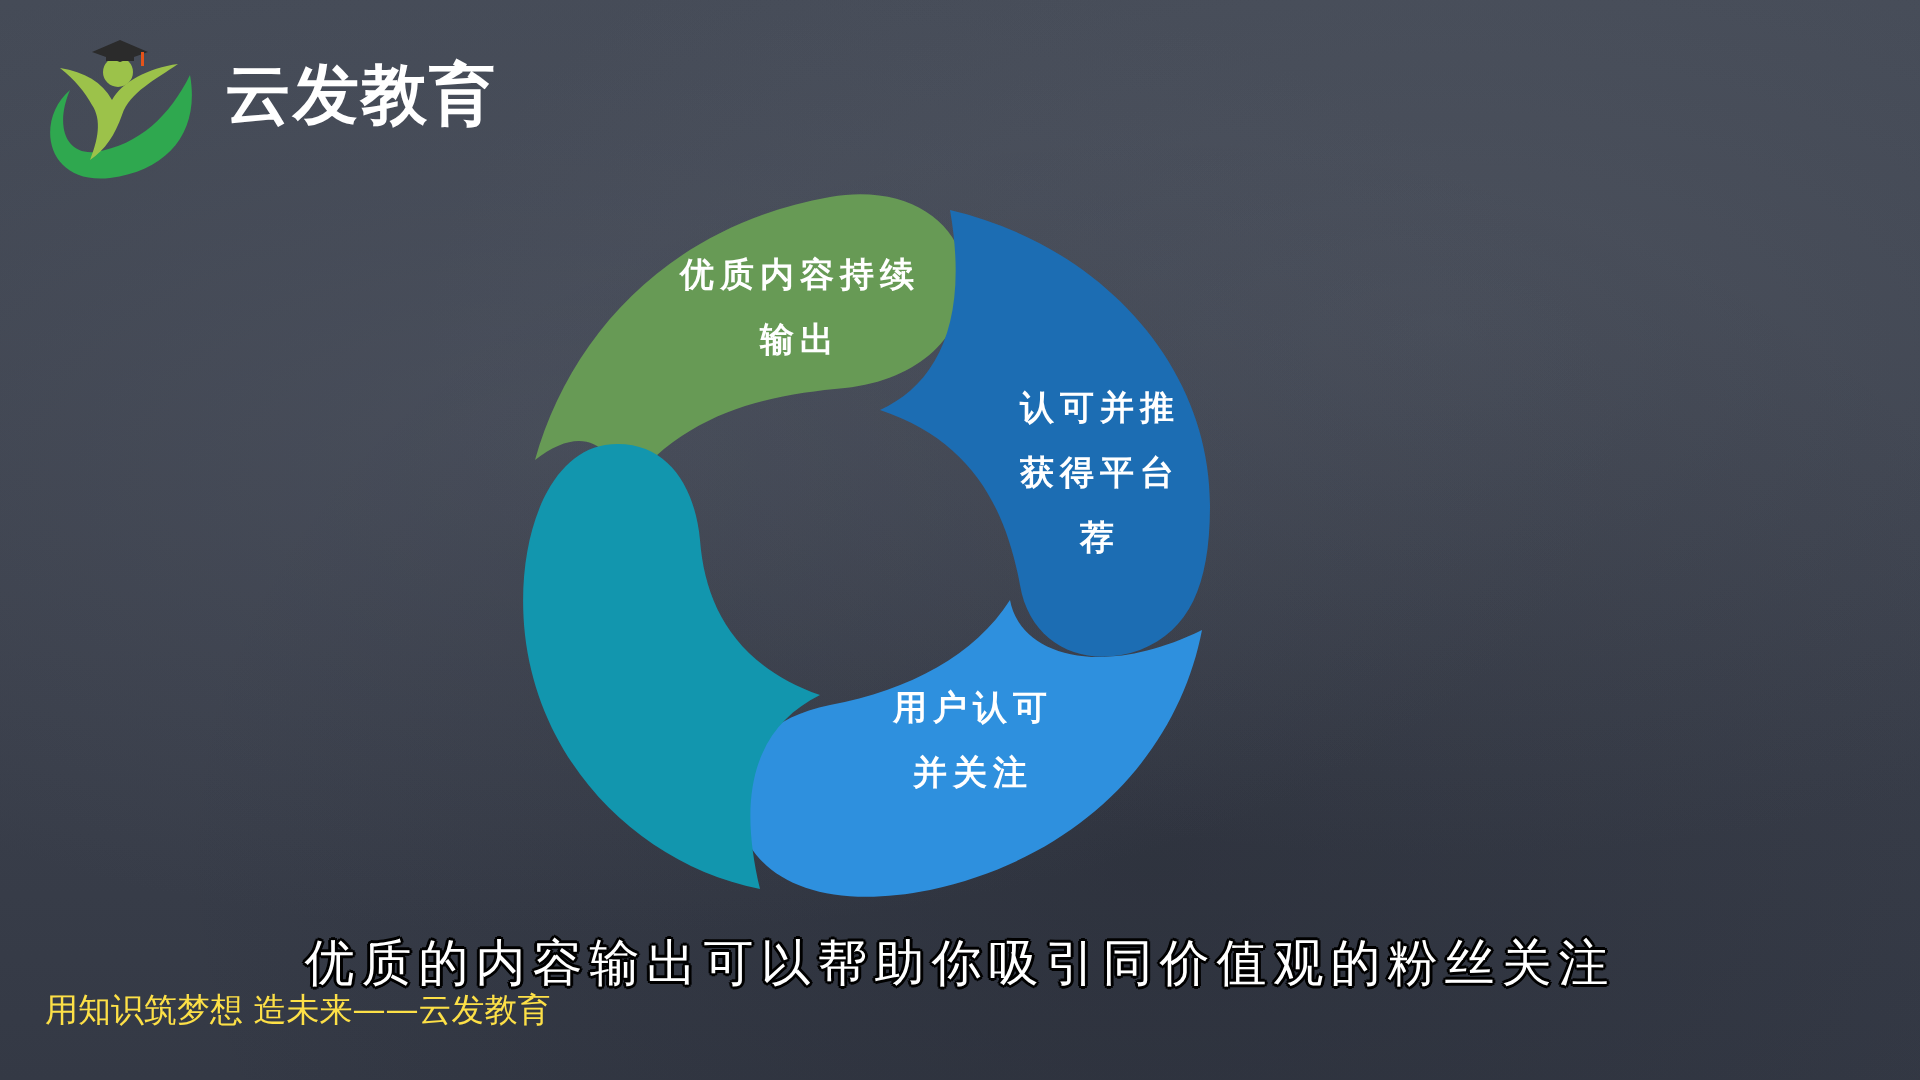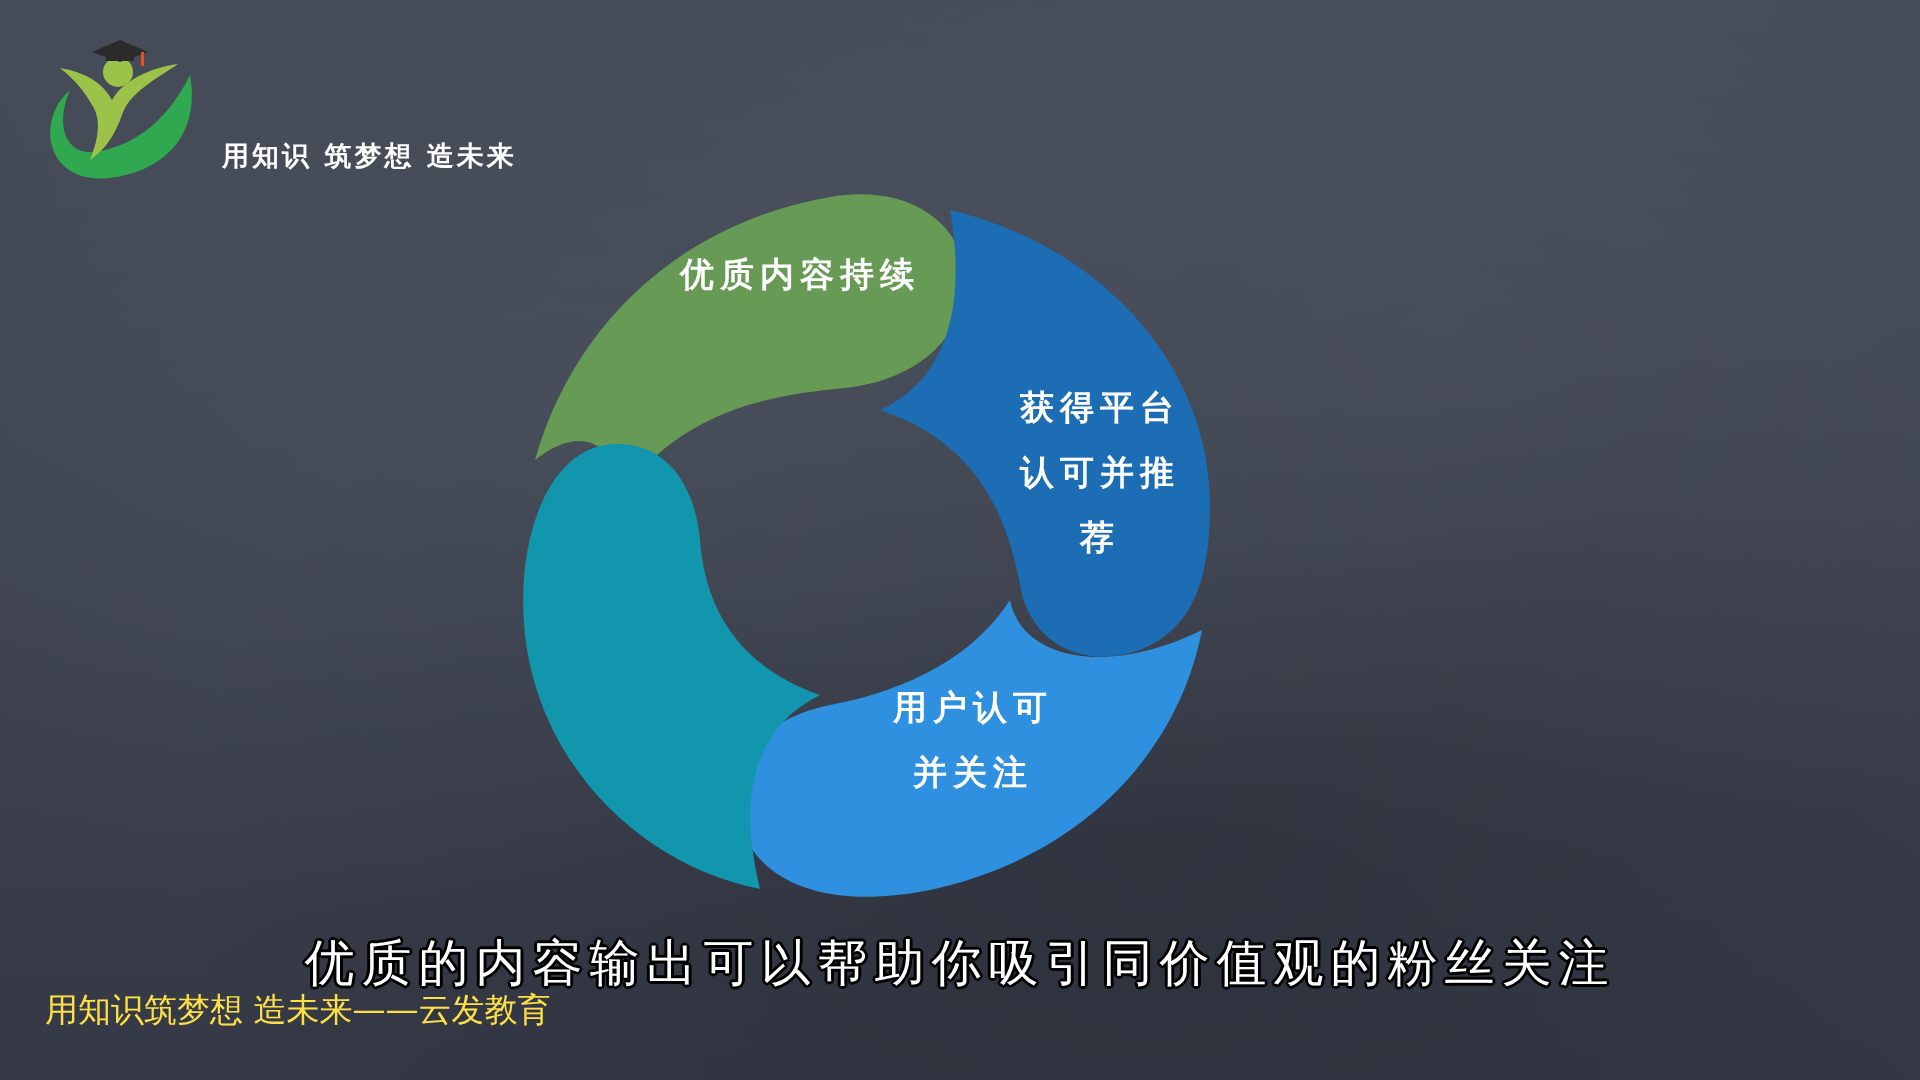--- a/index.html
+++ b/index.html
@@ -52,41 +52,42 @@
     <path d="M40 70 C 5 100, 15 165, 80 158 C 140 150, 170 110, 160 55 C 140 95, 110 125, 65 132 C 35 135, 25 105, 40 70 Z" fill="#2fa84f"></path>
 
     <path d="M30 48 C 55 52, 72 62, 82 80 C 92 62, 118 48, 148 44 C 125 60, 100 72, 92 95 C 85 115, 75 130, 60 140 C 68 120, 72 100, 62 85 C 55 72, 45 60, 30 48 Z" fill="#9cc24a"></path>
 
     <circle cx="88" cy="52" r="15" fill="#9cc24a"></circle>
 
     <polygon points="62,32 90,20 118,32 90,42" fill="#2b2b2b"></polygon>
     <rect x="76" y="33" width="28" height="8" fill="#2b2b2b"></rect>
     <rect x="111" y="32" width="3" height="14" fill="#e5531a"></rect>
   </svg>
-  <div class="logo-slogan">用知识 筑梦想 造未来</div>
+  <div class="logo-title">云发教育</div>
 </div>
 
 <div class="diagram">
   <svg width="730" height="720" viewBox="0 0 730 720" style="position:absolute;left:0;top:0">
 
     <path d="M35 275 C 70 150, 170 40, 330 12 C 410 -2, 465 40, 465 95 C 465 150, 420 195, 345 203 C 270 210, 185 225, 125 305 C 110 255, 80 240, 35 275 Z" fill="#679a55"></path>
 
     <path d="M450 25 C 600 60, 710 180, 710 320 C 710 400, 690 445, 640 465 C 585 485, 530 460, 520 400 C 505 320, 470 255, 380 225 C 435 200, 470 140, 450 25 Z" fill="#1c6db3"></path>
 
     <path d="M702 445 C 680 560, 590 670, 430 705 C 330 725, 260 700, 240 640 C 225 585, 255 535, 330 520 C 410 505, 475 470, 510 415 C 520 470, 600 495, 702 445 Z" fill="#2e90de"></path>
 
     <path d="M260 704 C 140 680, 40 580, 25 450 C 15 360, 45 270, 105 260 C 165 252, 195 300, 200 355 C 205 420, 235 480, 320 510 C 260 540, 235 600, 260 704 Z" fill="#1296ae"></path>
   </svg>
 
   <div class="seg-label" style="left:130px;top:60px;width:340px;font-family:Liberation Mono, monospace;">
     <div>优质内容持续</div>
+    <div>输出</div>
   </div>
   <div class="seg-label" style="left:505px;top:190px;width:190px;">
+    <div>认可并推</div>
     <div>获得平台</div>
-    <div>认可并推</div>
     <div>荐</div>
   </div>
   <div class="seg-label" style="left:363px;top:490px;width:220px;">
     <div>用户认可</div>
     <div>并关注</div>
   </div>
 </div>
 
 <div class="subtitle">优质的内容输出可以帮助你吸引同价值观的粉丝关注</div>
 

